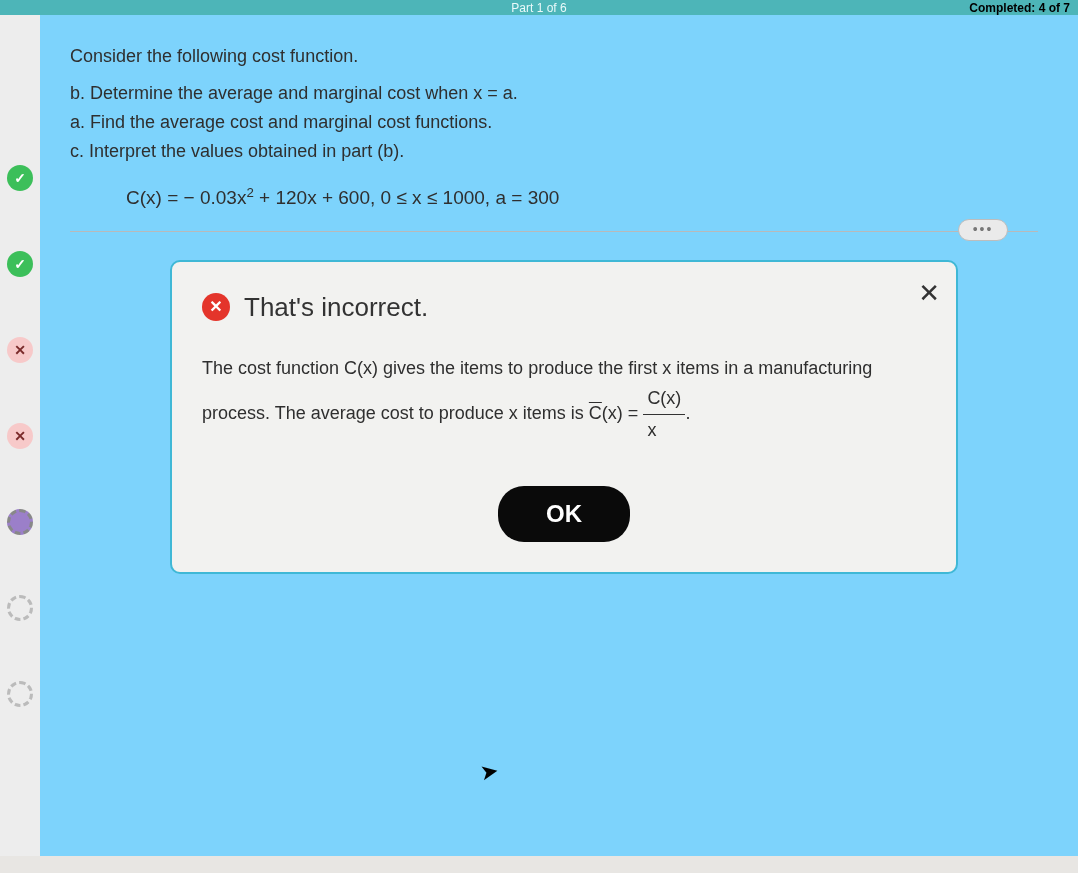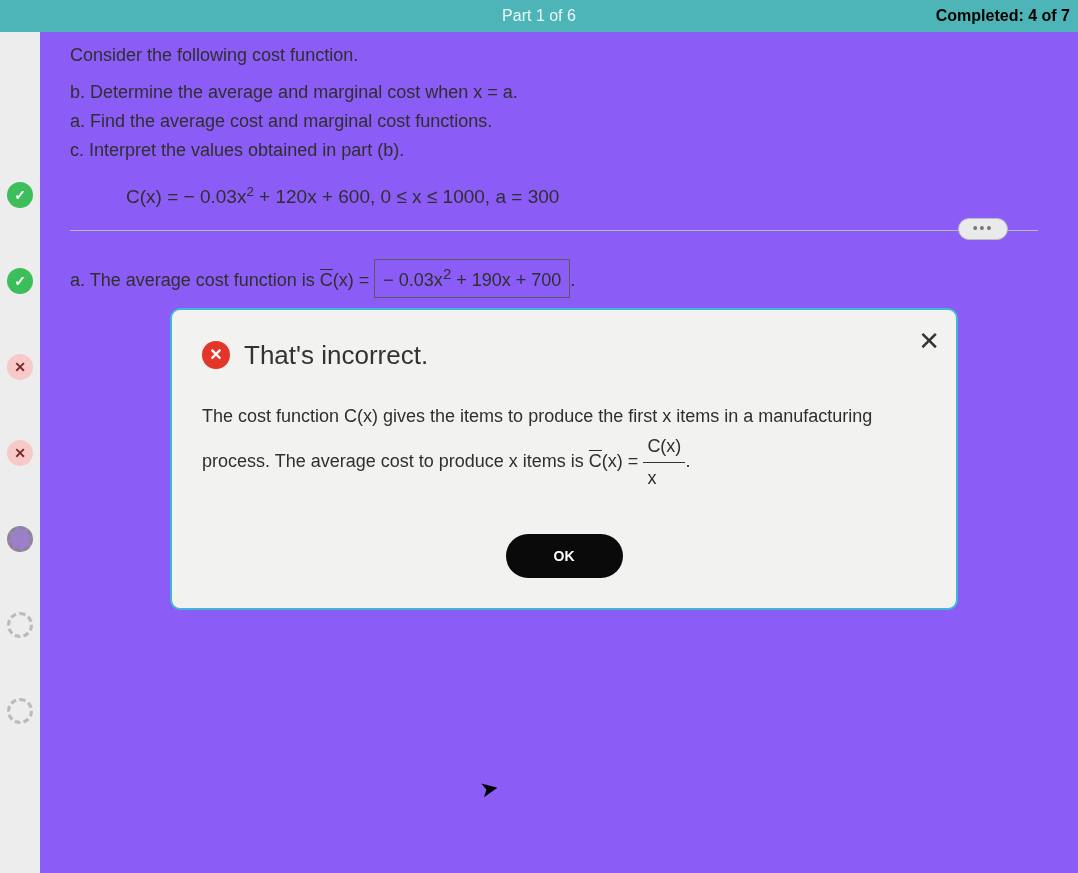--- a/index.html
+++ b/index.html
@@ -7,26 +7,26 @@
       font-family: Arial, Helvetica, sans-serif;
       background: #e8e6e3;
       width: 1078px;
       height: 873px;
       overflow: hidden;
       position: relative;
     }
     .topbar {
       background: #4db5b8;
       color: #fff;
-      height: 32px;
+      height: 15px;
       display: flex;
       align-items: center;
       justify-content: center;
       position: relative;
-      font-size: 16px;
+      font-size: 12px;
     }
     .topbar .part { position: absolute; left: 50%; transform: translateX(-50%); color: #eafafa; }
     .topbar .completed { position: absolute; right: 8px; color: #000000; font-weight: bold; }
     .main {
       display: flex;
       height: calc(100% - 32px);
     }
     .sidebar {
       width: 40px;
       background: #ededed;
@@ -47,22 +47,22 @@
       font-weight: bold;
     }
     .check { background: #3cbf5a; color: #fff; }
     .cross { background: #f7c9c9; color: #7a2a2a; font-size: 12px; }
     .spinner {
       border: 3px dashed #888; background: #9b7fc9;
     }
     .spinner2 { border: 3px dashed #bbb; background: transparent; }
     .content {
       flex: 1;
-      padding: 10px 40px 20px 30px;
-      background: #8b5cf6;
+      padding: 28px 40px 20px 30px;
+      background: #7dd3fc;
       color: #2f2f2f;
       font-size: 18px;
       line-height: 1.5;
       position: relative;
     }
     .intro { margin-bottom: 10px; }
     .subparts { margin-bottom: 18px; }
     .subparts div { margin: 2px 0; }
     .formula {
       margin: 12px 0 12px 56px;
@@ -143,21 +143,21 @@
     .frac .num { display: block; border-bottom: 1.5px solid #333; padding: 0 4px; }
     .frac .den { display: block; padding: 0 4px; }
     .ok-btn {
       display: block;
       margin: 0 auto;
       background: #0a0a0a;
       color: #fff;
       border: none;
       border-radius: 26px;
       padding: 14px 48px;
-      font-size: 14px;
+      font-size: 24px;
       font-weight: bold;
       cursor: pointer;
     }
     .cursor {
       position: absolute;
       left: 440px;
       top: 740px;
       font-size: 22px;
       color: #000;
       transform: rotate(-10deg);
@@ -195,23 +195,20 @@
 
     <div class="formula">
       <span>C(x) = − 0.03x</span><sup>2</sup><span> + 120x + 600, 0 ≤ x ≤ 1000, a = 300</span>
     </div>
 
     <div style="position:relative;">
       <hr class="divider">
       <div class="more-pill">•••</div>
     </div>
 
-    <div class="answer-line">
-      <span>a. The average cost function is </span><span class="cbar">C</span><span>(x) = </span><span class="answer-box"><span>− 0.03x</span><sup>2</sup><span> +  190x  + 700</span></span><span>.</span>
-    </div>
 
     <div class="feedback-card">
       <button class="close-x">✕</button>
       <div class="feedback-header">
         <span class="x-badge">✕</span>
         <span>That's incorrect.</span>
       </div>
       <div class="feedback-body">
         <span>The cost function C(x) gives the items to produce the first x items in a manufacturing</span>
         <br>

